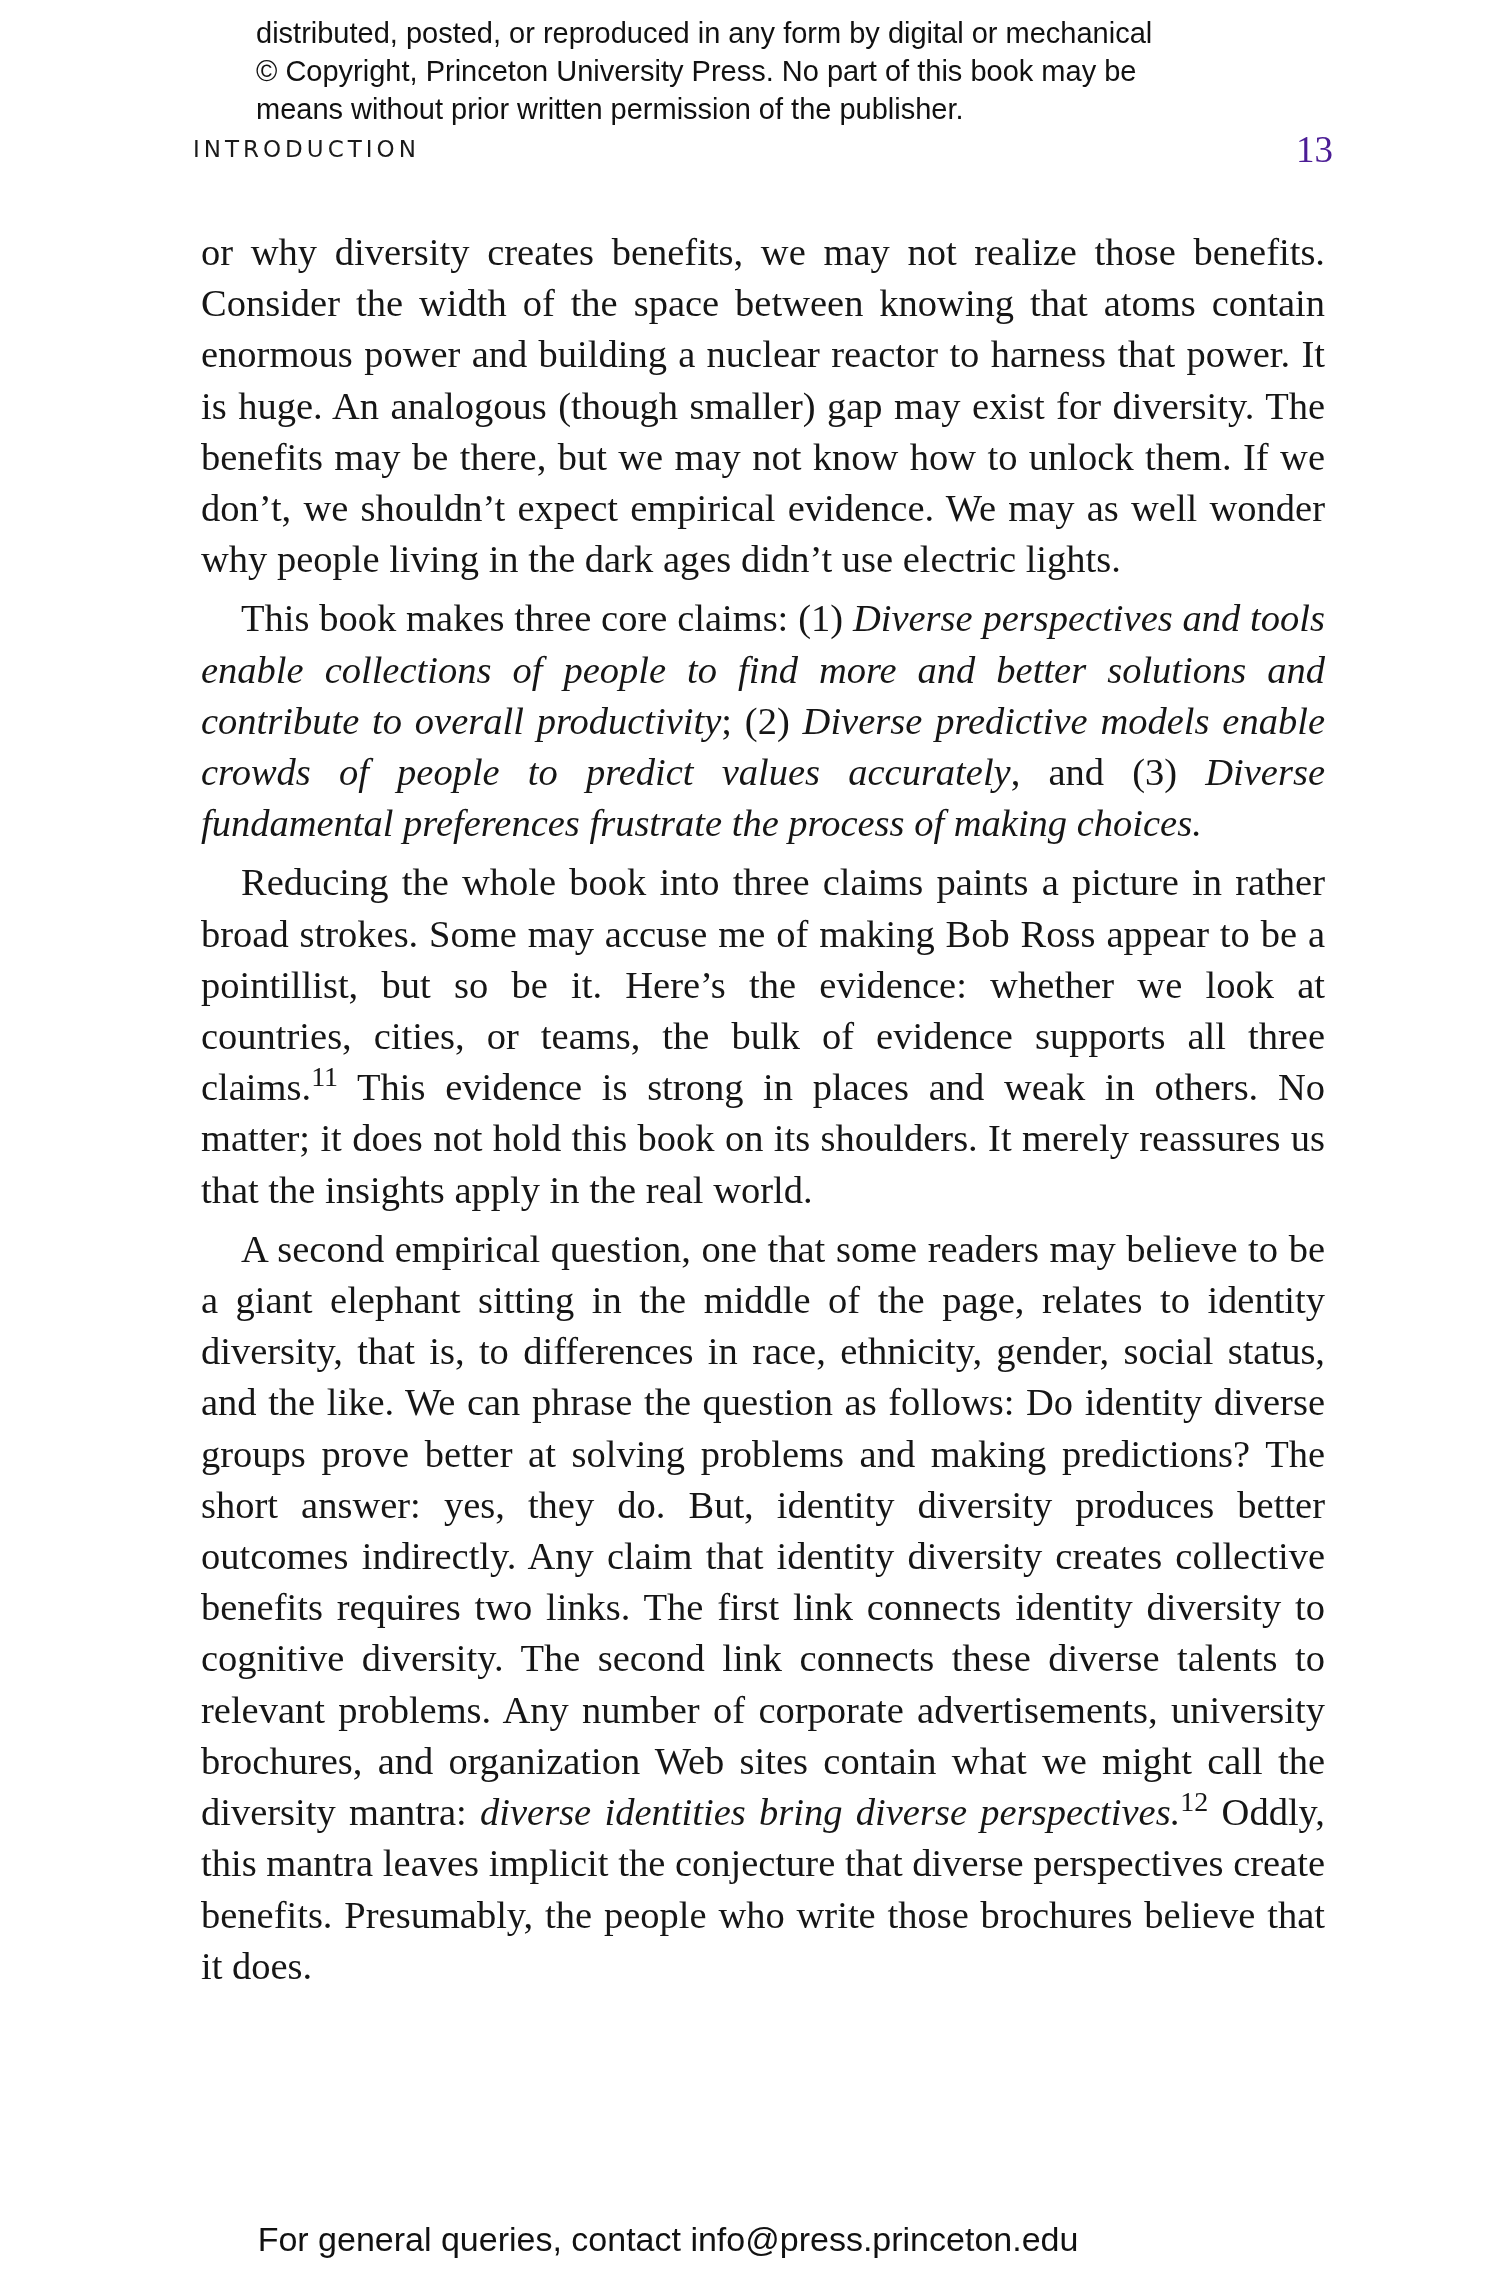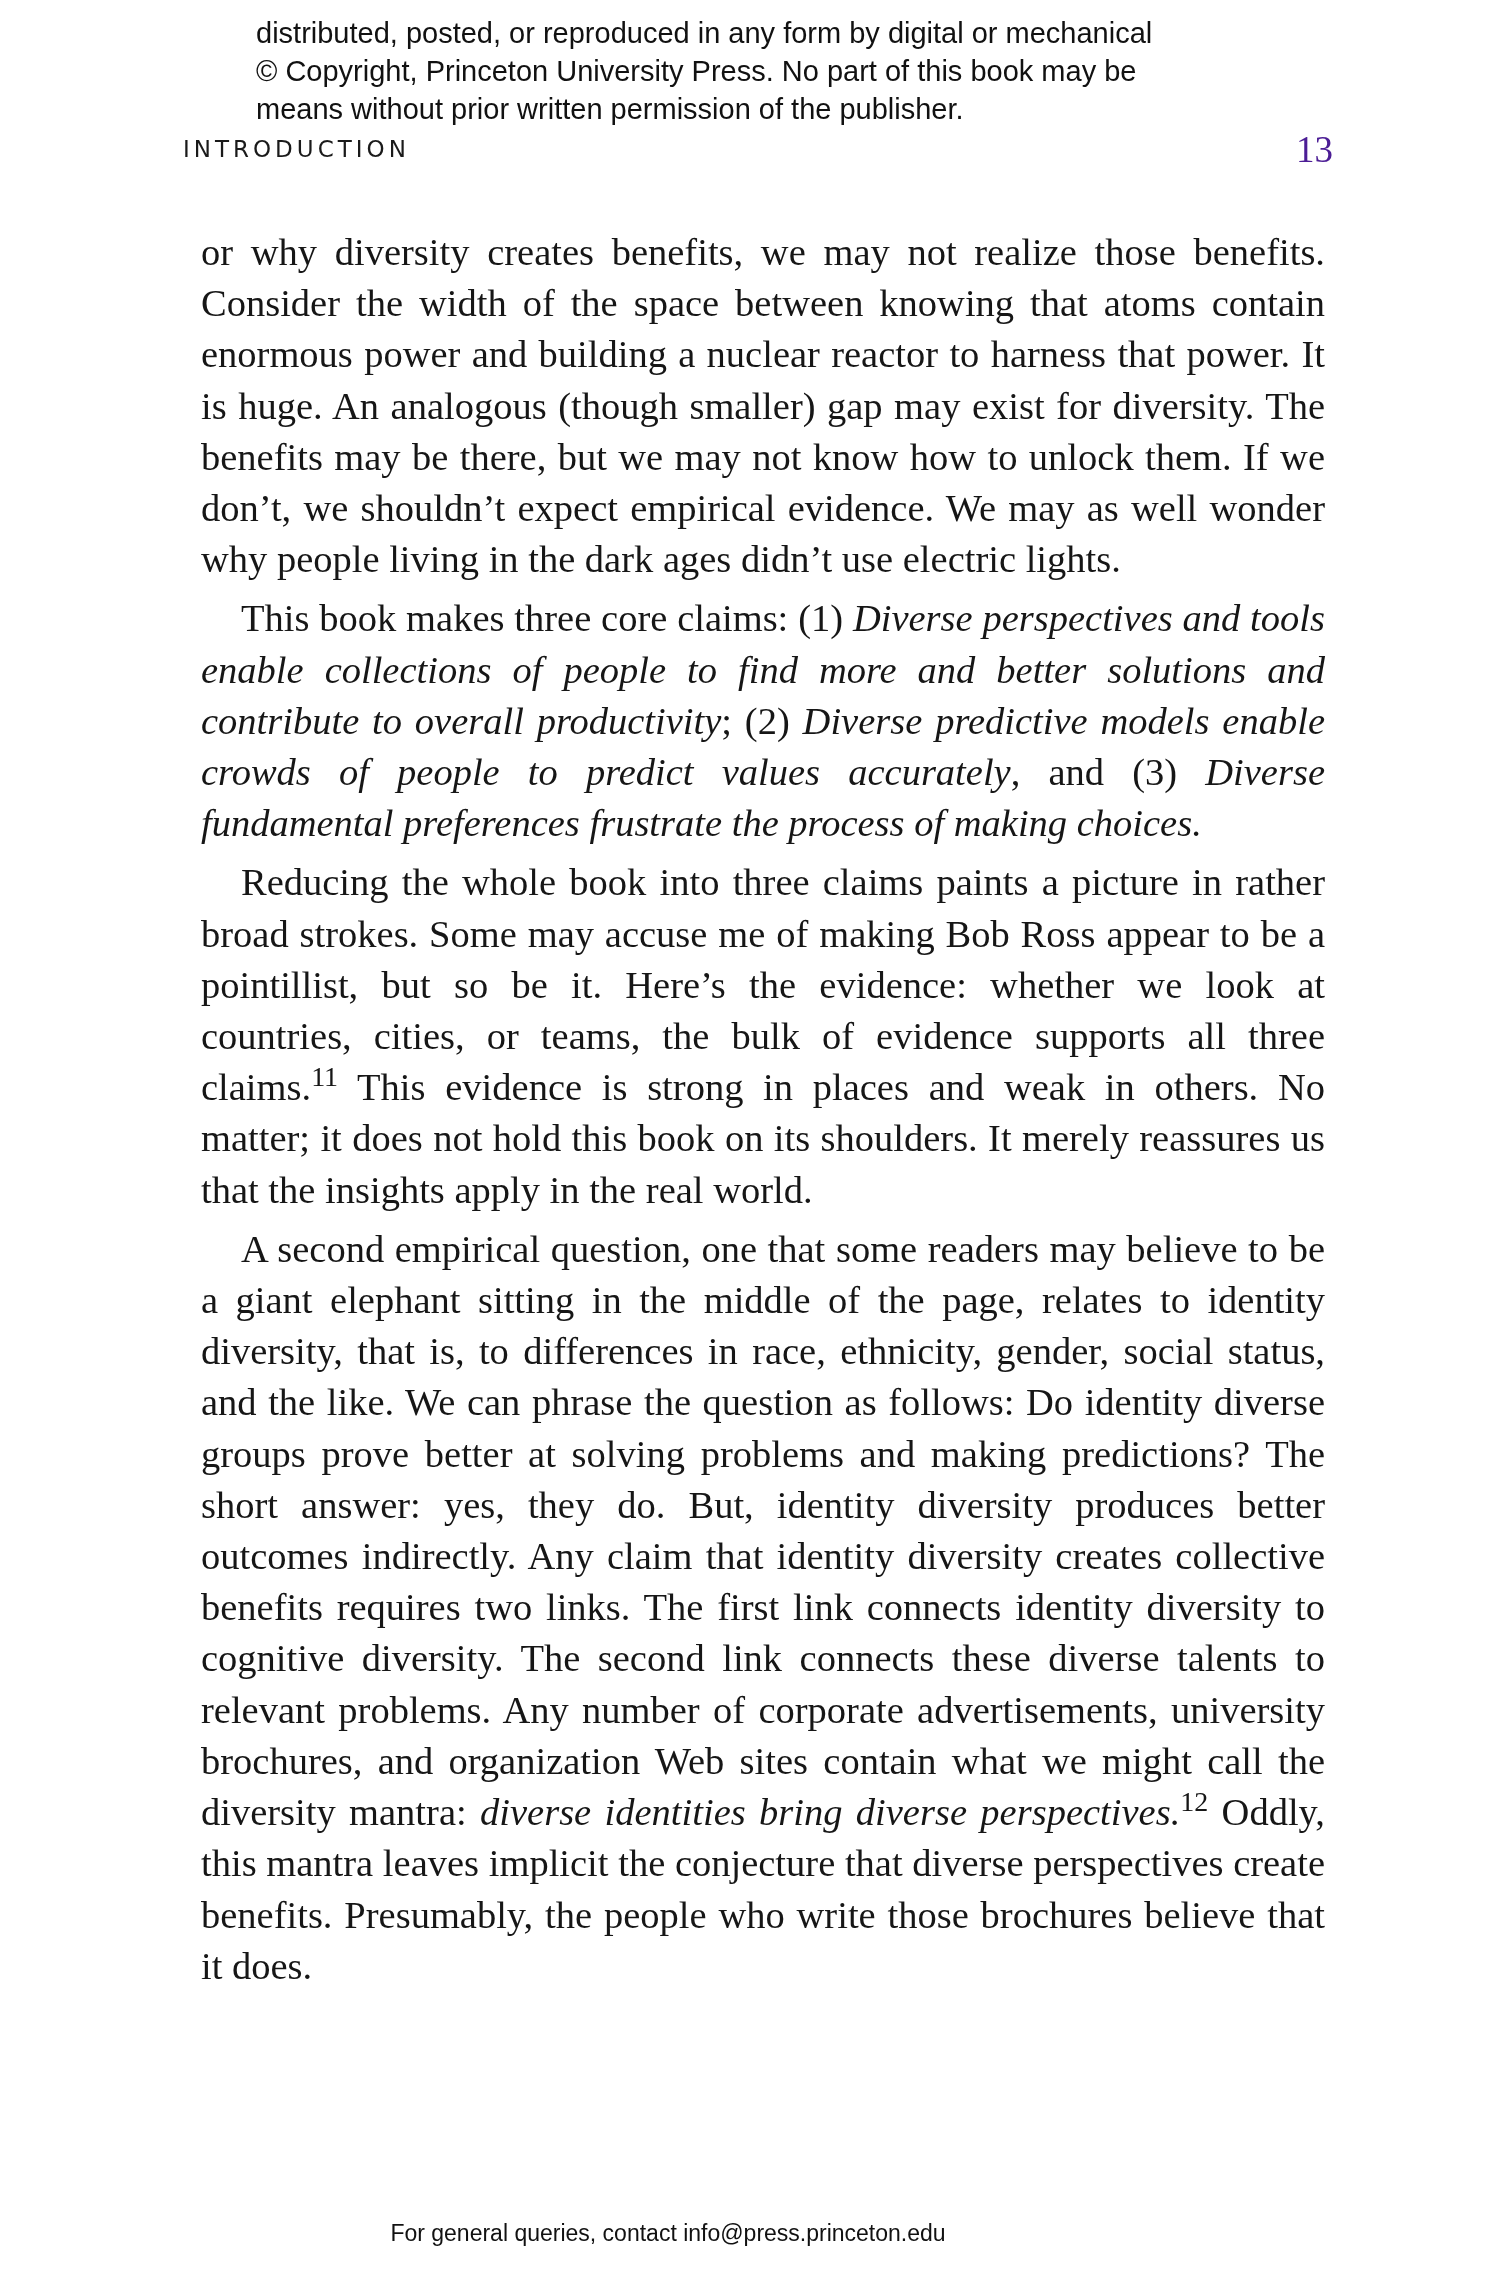--- a/index.html
+++ b/index.html
@@ -19,21 +19,21 @@
       left: 256px;
       top: 14px;
       width: 1100px;
       font-family: "Liberation Sans", sans-serif;
       font-size: 29px;
       line-height: 38px;
       color: #111;
     }
     .running-head {
       position: absolute;
-      left: 183px;
+      left: 193px;
       top: 136px;
       font-family: "DejaVu Sans", sans-serif;
       font-size: 23px;
       letter-spacing: 4px;
       color: #1a1a1a;
     }
     .page-number {
       position: absolute;
       right: 167px;
       top: 128px;
@@ -67,21 +67,21 @@
       line-height: 0;
       vertical-align: 14px;
     }
     .footer {
       position: absolute;
       left: 0;
       width: 1336px;
       top: 2220px;
       text-align: center;
       font-family: "Liberation Sans", sans-serif;
-      font-size: 23px;
+      font-size: 34px;
       color: #111;
     }
   </style>
 </head>
 <body>
 
 <div class="copyright">
   <div>distributed, posted, or reproduced in any form by digital or mechanical</div>
   <div>© Copyright, Princeton University Press. No part of this book may be</div>
   <div>means without prior written permission of the publisher.</div>

